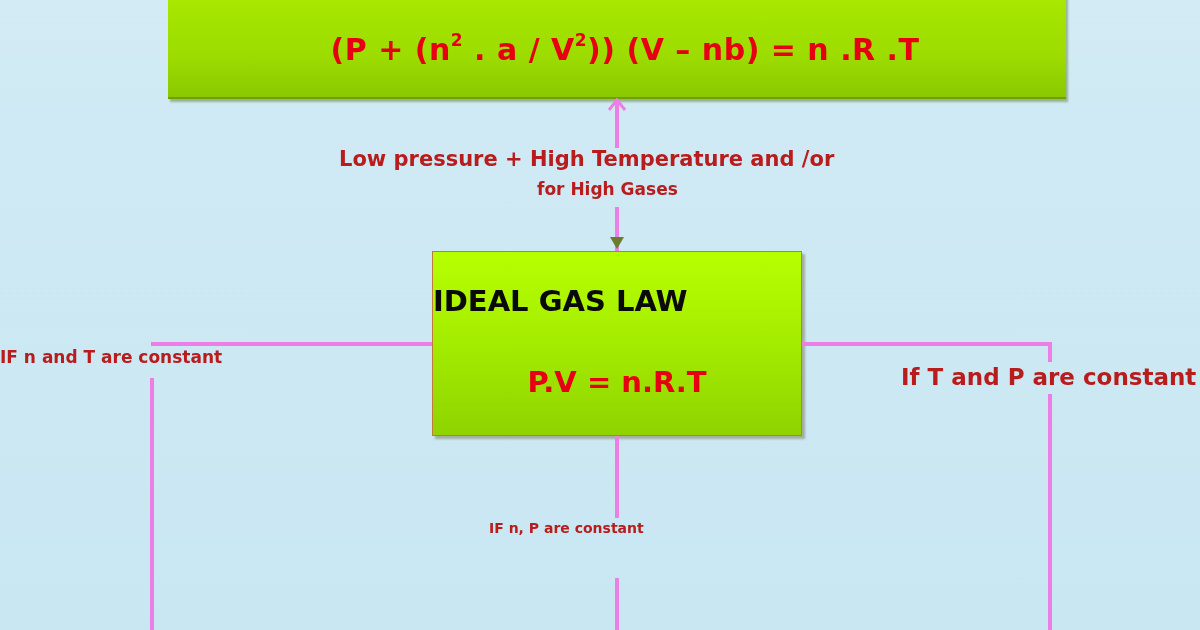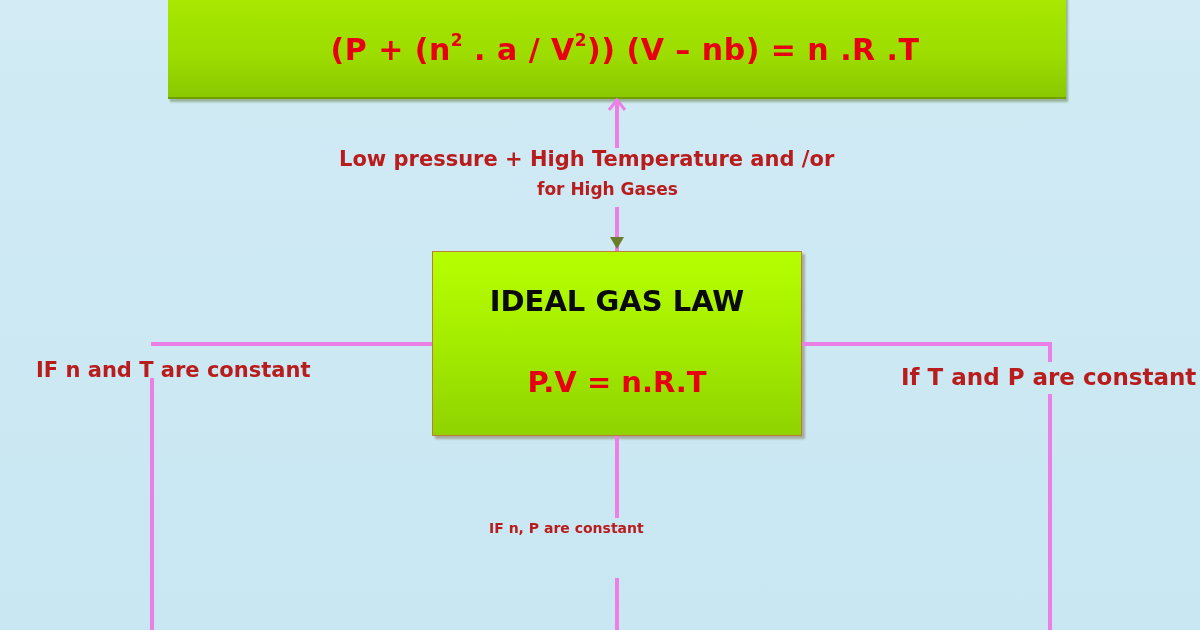--- a/index.html
+++ b/index.html
@@ -22,21 +22,21 @@
     padding-left: 16px;
   }
   .eq-top sup { font-size: 17px; position: relative; top: -3px; }
   .box-mid {
     position: absolute; left: 432px; top: 251px; width: 368px; height: 183px;
     background: linear-gradient(180deg, #b6ff00 0%, #a6ee00 45%, #8fd300 100%);
     border: 1px solid #c07a3a;
     box-shadow: 3px 3px 2px rgba(120,100,60,0.45);
   }
   .mid-title {
-    position: absolute; left: 0; right: 0; top: 32px; text-align: center;
+    position: absolute; left: 0; right: 0; top: 32px; text-align: left;
     font-weight: bold; font-size: 29px; color: #0a0a0a;
   }
   .mid-eq {
     position: absolute; left: 0; right: 0; top: 113px; text-align: center;
     font-weight: bold; font-size: 29px; color: #e60012;
   }
   .line { position: absolute; background: #ec7fe6; }
   .lbl {
     position: absolute; font-weight: bold; color: #b91c1c; white-space: nowrap;
   }
@@ -64,21 +64,21 @@
 <svg class="arrow-down" viewBox="0 0 16 14">
   <polygon points="1,1 15,1 8,13" fill="#6b7d2a"></polygon>
 </svg>
 
 <div class="box-mid">
   <div class="mid-title">IDEAL GAS LAW</div>
   <div class="mid-eq">P.V = n.R.T</div>
 </div>
 
 <div class="line" style="left:151px; top:342px; width:281px; height:4px;"></div>
-<div class="lbl" style="left:0px; top:358px; font-size:21px;padding-left:36px;">IF n and T are constant</div>
+<div class="lbl" style="left:0px; top:347px; font-size:17px;">IF n and T are constant</div>
 <div class="line" style="left:150px; top:378px; width:4px; height:252px;"></div>
 
 <div class="line" style="left:802px; top:342px; width:250px; height:4px;"></div>
 <div class="line" style="left:1048px; top:342px; width:4px; height:20px;"></div>
 <div class="lbl" style="left:901px; top:364px; font-size:23px;">If T and P are constant</div>
 <div class="line" style="left:1048px; top:394px; width:4px; height:236px;"></div>
 
 <div class="line" style="left:615px; top:436px; width:4px; height:82px;"></div>
 <div class="lbl" style="left:489px; top:520px; font-size:14px;">IF n, P are constant</div>
 <div class="line" style="left:615px; top:578px; width:4px; height:52px;"></div>

